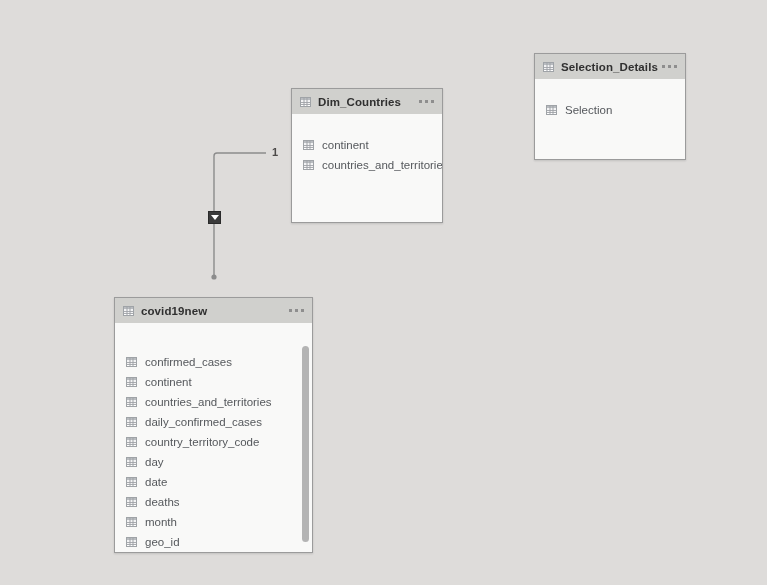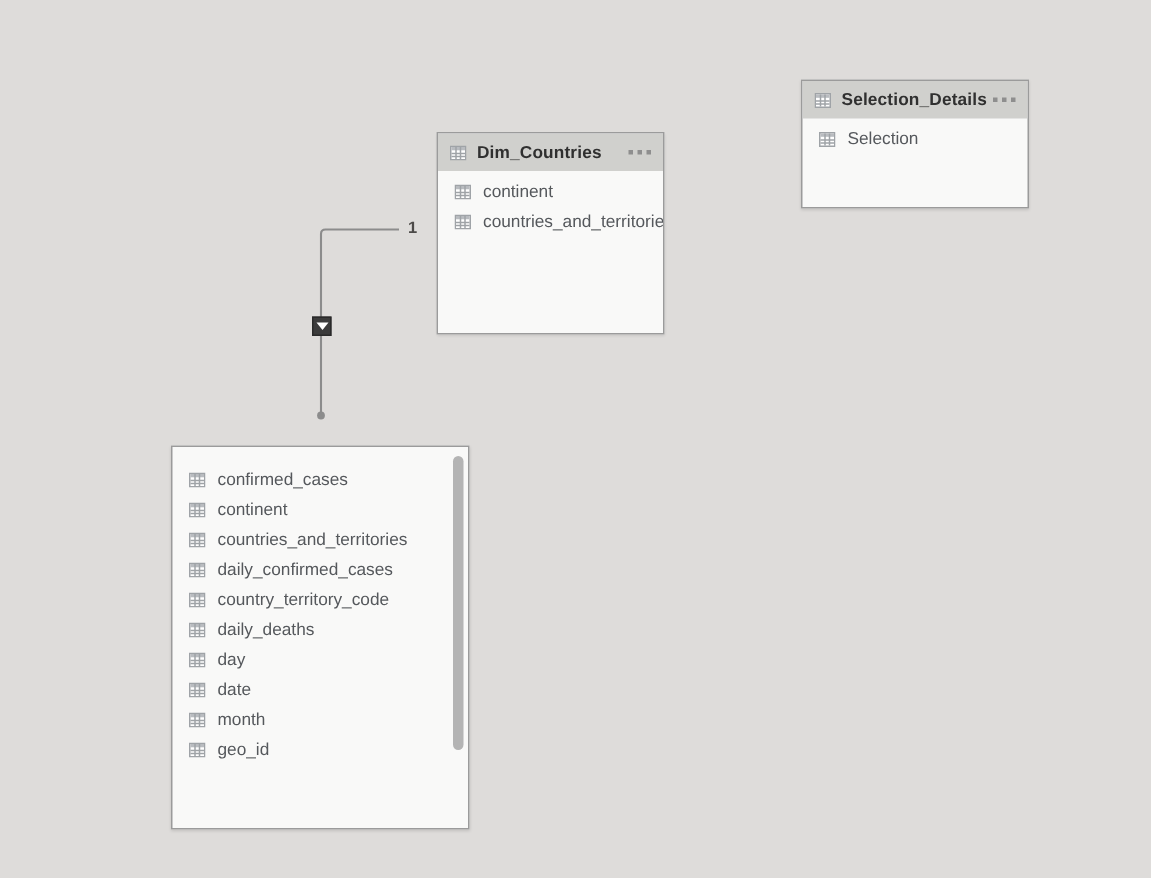--- a/index.html
+++ b/index.html
@@ -99,20 +99,21 @@
   .ellipsis-btn span {
     display: block;
     width: 3px;
     height: 3px;
     background: #8e8e8e;
   }
 
   .field-list {
     position: relative;
     overflow: hidden;
+    margin-top: 17px;
   }
 
   .field-row {
     display: flex;
     align-items: center;
     height: 20px;
     padding: 0 6px 0 11px;
     box-sizing: border-box;
   }
 
@@ -201,21 +202,21 @@
                 <line x1="4" y1="1" x2="4" y2="9" stroke="#9fa3a7" stroke-width="1"></line>
                 <line x1="7" y1="1" x2="7" y2="9" stroke="#9fa3a7" stroke-width="1"></line>
                 <line x1="1" y1="5.4" x2="10" y2="5.4" stroke="#9fa3a7" stroke-width="1"></line>
                 <line x1="1" y1="7.4" x2="10" y2="7.4" stroke="#9fa3a7" stroke-width="1"></line>
               </svg>
               <div class="field-label">countries_and_territories</div>
             </div>
           </div>
         </div>
       </div>
-      <div class="table-card" style="left: 534px; top: 53px; width: 152px; height: 86px;">
+      <div class="table-card" style="left: 534px; top: 53px; width: 152px; height: 107px;">
         <div class="table-header">
           <svg class="grid-icon" viewBox="0 0 11 10">
             <rect x="0.5" y="0.5" width="10" height="9" fill="#ffffff" stroke="#9fa3a7" stroke-width="1"></rect>
             <rect x="1" y="1" width="9" height="2.2" fill="#b9bcc0"></rect>
             <line x1="4" y1="1" x2="4" y2="9" stroke="#9fa3a7" stroke-width="1"></line>
             <line x1="7" y1="1" x2="7" y2="9" stroke="#9fa3a7" stroke-width="1"></line>
             <line x1="1" y1="5.4" x2="10" y2="5.4" stroke="#9fa3a7" stroke-width="1"></line>
             <line x1="1" y1="7.4" x2="10" y2="7.4" stroke="#9fa3a7" stroke-width="1"></line>
           </svg>
           <div class="table-title">Selection_Details</div>
@@ -235,20 +236,36 @@
                 <line x1="7" y1="1" x2="7" y2="9" stroke="#9fa3a7" stroke-width="1"></line>
                 <line x1="1" y1="5.4" x2="10" y2="5.4" stroke="#9fa3a7" stroke-width="1"></line>
                 <line x1="1" y1="7.4" x2="10" y2="7.4" stroke="#9fa3a7" stroke-width="1"></line>
               </svg>
               <div class="field-label">Selection</div>
             </div>
           </div>
         </div>
       </div>
       <div class="table-card" style="left: 114px; top: 297px; width: 199px; height: 256px;">
+        <div class="table-header">
+          <svg class="grid-icon" viewBox="0 0 11 10">
+            <rect x="0.5" y="0.5" width="10" height="9" fill="#ffffff" stroke="#9fa3a7" stroke-width="1"></rect>
+            <rect x="1" y="1" width="9" height="2.2" fill="#b9bcc0"></rect>
+            <line x1="4" y1="1" x2="4" y2="9" stroke="#9fa3a7" stroke-width="1"></line>
+            <line x1="7" y1="1" x2="7" y2="9" stroke="#9fa3a7" stroke-width="1"></line>
+            <line x1="1" y1="5.4" x2="10" y2="5.4" stroke="#9fa3a7" stroke-width="1"></line>
+            <line x1="1" y1="7.4" x2="10" y2="7.4" stroke="#9fa3a7" stroke-width="1"></line>
+          </svg>
+          <div class="table-title">covid19new</div>
+          <div class="ellipsis-btn">
+            <span></span>
+            <span></span>
+            <span></span>
+          </div>
+        </div>
         <div class="field-list" style="height: 229px;">
           <div style="padding-top: 12px; text-align: right;">
             <div class="field-row">
               <svg class="grid-icon" viewBox="0 0 11 10">
                 <rect x="0.5" y="0.5" width="10" height="9" fill="#ffffff" stroke="#9fa3a7" stroke-width="1"></rect>
                 <rect x="1" y="1" width="9" height="2.2" fill="#b9bcc0"></rect>
                 <line x1="4" y1="1" x2="4" y2="9" stroke="#9fa3a7" stroke-width="1"></line>
                 <line x1="7" y1="1" x2="7" y2="9" stroke="#9fa3a7" stroke-width="1"></line>
                 <line x1="1" y1="5.4" x2="10" y2="5.4" stroke="#9fa3a7" stroke-width="1"></line>
                 <line x1="1" y1="7.4" x2="10" y2="7.4" stroke="#9fa3a7" stroke-width="1"></line>
@@ -301,43 +318,43 @@
             </div>
             <div class="field-row">
               <svg class="grid-icon" viewBox="0 0 11 10">
                 <rect x="0.5" y="0.5" width="10" height="9" fill="#ffffff" stroke="#9fa3a7" stroke-width="1"></rect>
                 <rect x="1" y="1" width="9" height="2.2" fill="#b9bcc0"></rect>
                 <line x1="4" y1="1" x2="4" y2="9" stroke="#9fa3a7" stroke-width="1"></line>
                 <line x1="7" y1="1" x2="7" y2="9" stroke="#9fa3a7" stroke-width="1"></line>
                 <line x1="1" y1="5.4" x2="10" y2="5.4" stroke="#9fa3a7" stroke-width="1"></line>
                 <line x1="1" y1="7.4" x2="10" y2="7.4" stroke="#9fa3a7" stroke-width="1"></line>
               </svg>
-              <div class="field-label">daily_deaths</div>
-            </div>
-            <div class="field-row">
-              <svg class="grid-icon" viewBox="0 0 11 10">
-                <rect x="0.5" y="0.5" width="10" height="9" fill="#ffffff" stroke="#9fa3a7" stroke-width="1"></rect>
-                <rect x="1" y="1" width="9" height="2.2" fill="#b9bcc0"></rect>
-                <line x1="4" y1="1" x2="4" y2="9" stroke="#9fa3a7" stroke-width="1"></line>
-                <line x1="7" y1="1" x2="7" y2="9" stroke="#9fa3a7" stroke-width="1"></line>
-                <line x1="1" y1="5.4" x2="10" y2="5.4" stroke="#9fa3a7" stroke-width="1"></line>
-                <line x1="1" y1="7.4" x2="10" y2="7.4" stroke="#9fa3a7" stroke-width="1"></line>
-              </svg>
               <div class="field-label">day</div>
             </div>
             <div class="field-row">
               <svg class="grid-icon" viewBox="0 0 11 10">
                 <rect x="0.5" y="0.5" width="10" height="9" fill="#ffffff" stroke="#9fa3a7" stroke-width="1"></rect>
                 <rect x="1" y="1" width="9" height="2.2" fill="#b9bcc0"></rect>
                 <line x1="4" y1="1" x2="4" y2="9" stroke="#9fa3a7" stroke-width="1"></line>
                 <line x1="7" y1="1" x2="7" y2="9" stroke="#9fa3a7" stroke-width="1"></line>
                 <line x1="1" y1="5.4" x2="10" y2="5.4" stroke="#9fa3a7" stroke-width="1"></line>
                 <line x1="1" y1="7.4" x2="10" y2="7.4" stroke="#9fa3a7" stroke-width="1"></line>
               </svg>
               <div class="field-label">date</div>
+            </div>
+            <div class="field-row">
+              <svg class="grid-icon" viewBox="0 0 11 10">
+                <rect x="0.5" y="0.5" width="10" height="9" fill="#ffffff" stroke="#9fa3a7" stroke-width="1"></rect>
+                <rect x="1" y="1" width="9" height="2.2" fill="#b9bcc0"></rect>
+                <line x1="4" y1="1" x2="4" y2="9" stroke="#9fa3a7" stroke-width="1"></line>
+                <line x1="7" y1="1" x2="7" y2="9" stroke="#9fa3a7" stroke-width="1"></line>
+                <line x1="1" y1="5.4" x2="10" y2="5.4" stroke="#9fa3a7" stroke-width="1"></line>
+                <line x1="1" y1="7.4" x2="10" y2="7.4" stroke="#9fa3a7" stroke-width="1"></line>
+              </svg>
+              <div class="field-label">deaths</div>
             </div>
             <div class="field-row">
               <svg class="grid-icon" viewBox="0 0 11 10">
                 <rect x="0.5" y="0.5" width="10" height="9" fill="#ffffff" stroke="#9fa3a7" stroke-width="1"></rect>
                 <rect x="1" y="1" width="9" height="2.2" fill="#b9bcc0"></rect>
                 <line x1="4" y1="1" x2="4" y2="9" stroke="#9fa3a7" stroke-width="1"></line>
                 <line x1="7" y1="1" x2="7" y2="9" stroke="#9fa3a7" stroke-width="1"></line>
                 <line x1="1" y1="5.4" x2="10" y2="5.4" stroke="#9fa3a7" stroke-width="1"></line>
                 <line x1="1" y1="7.4" x2="10" y2="7.4" stroke="#9fa3a7" stroke-width="1"></line>
               </svg>

